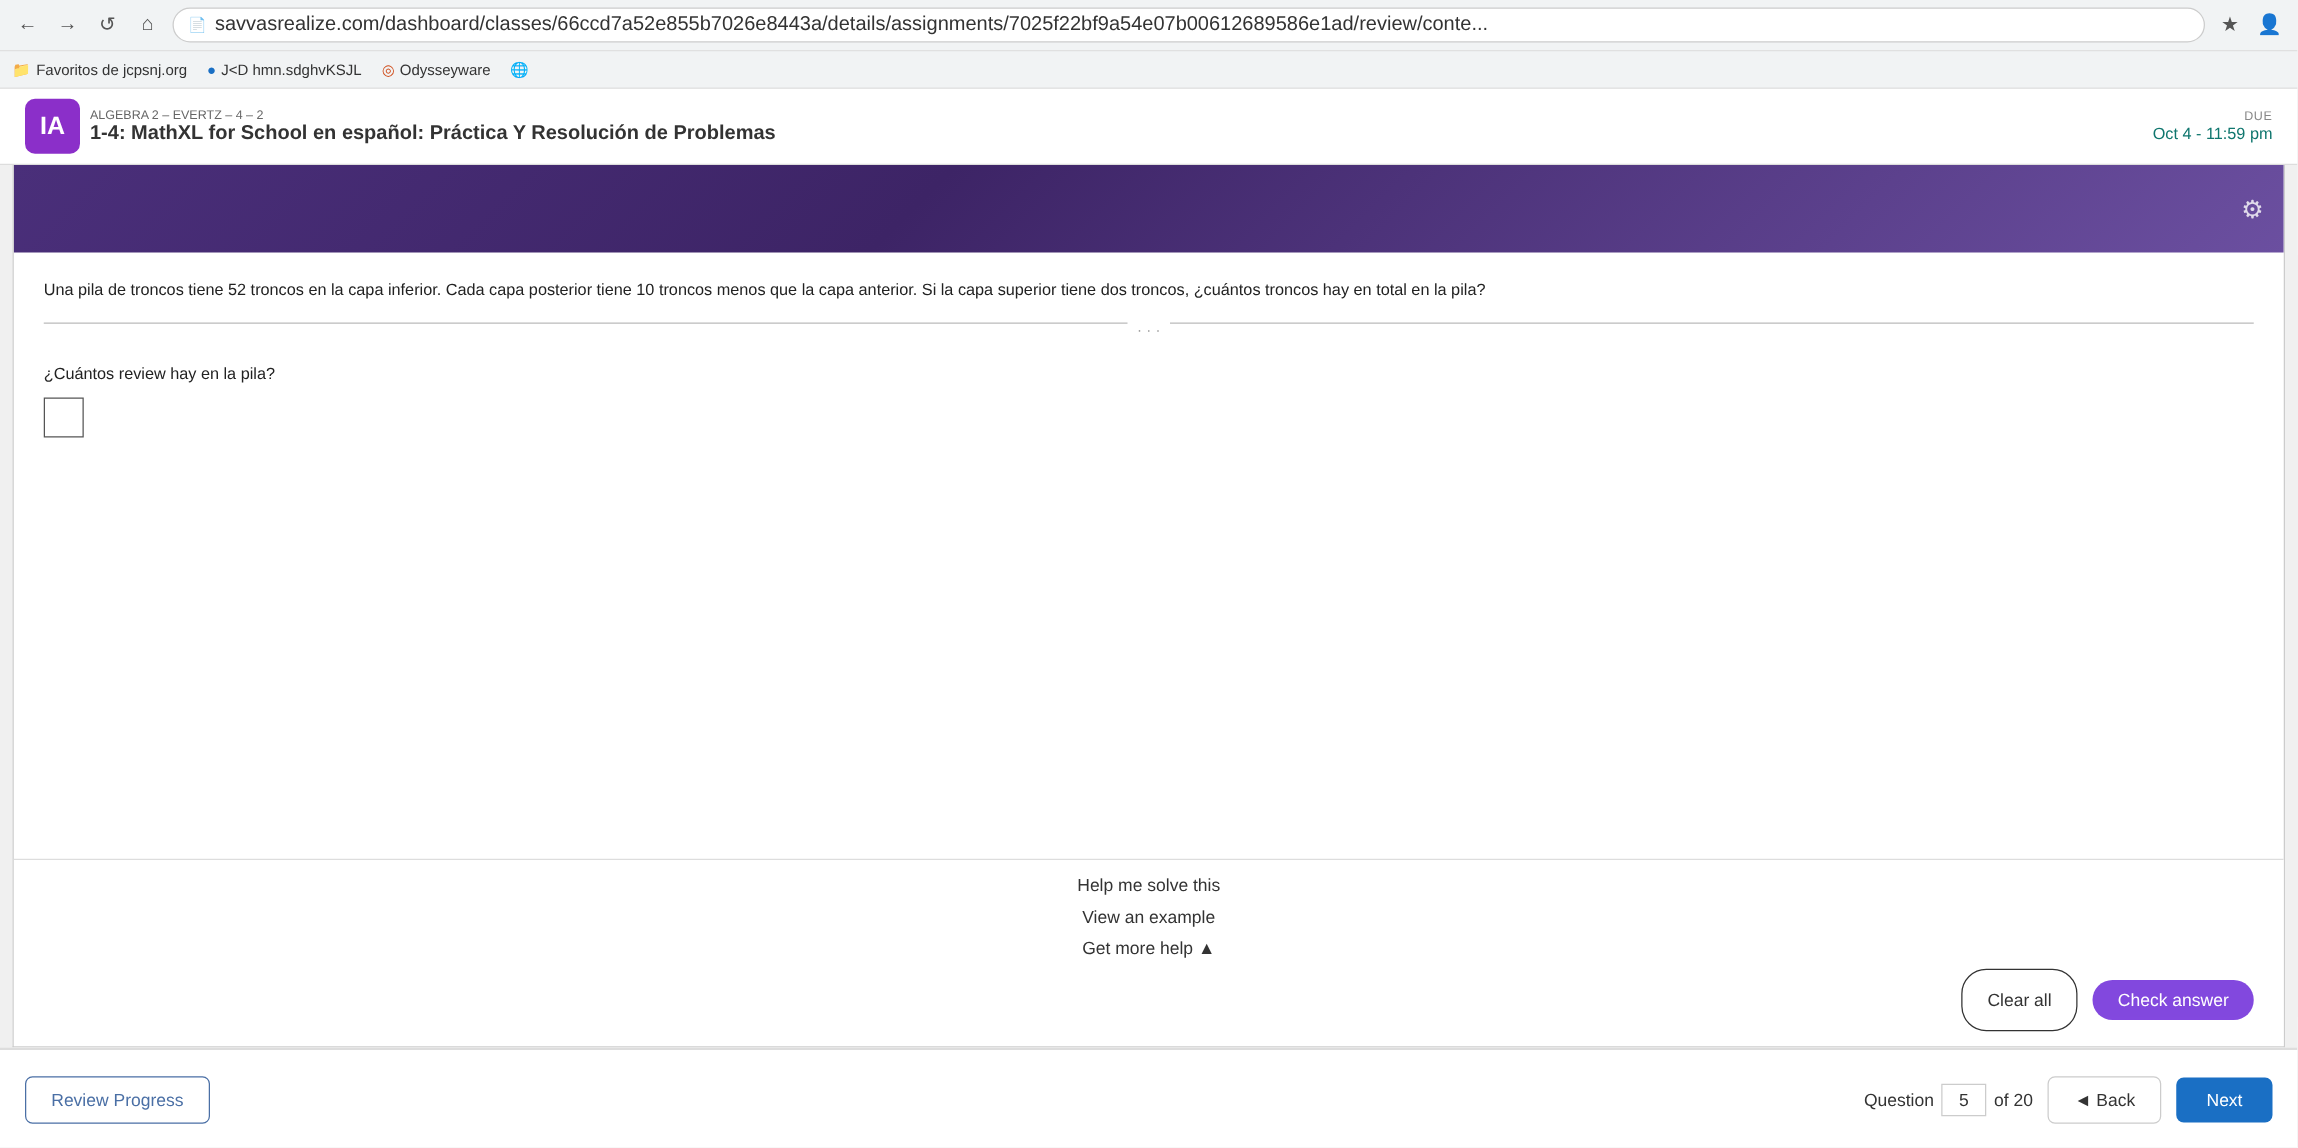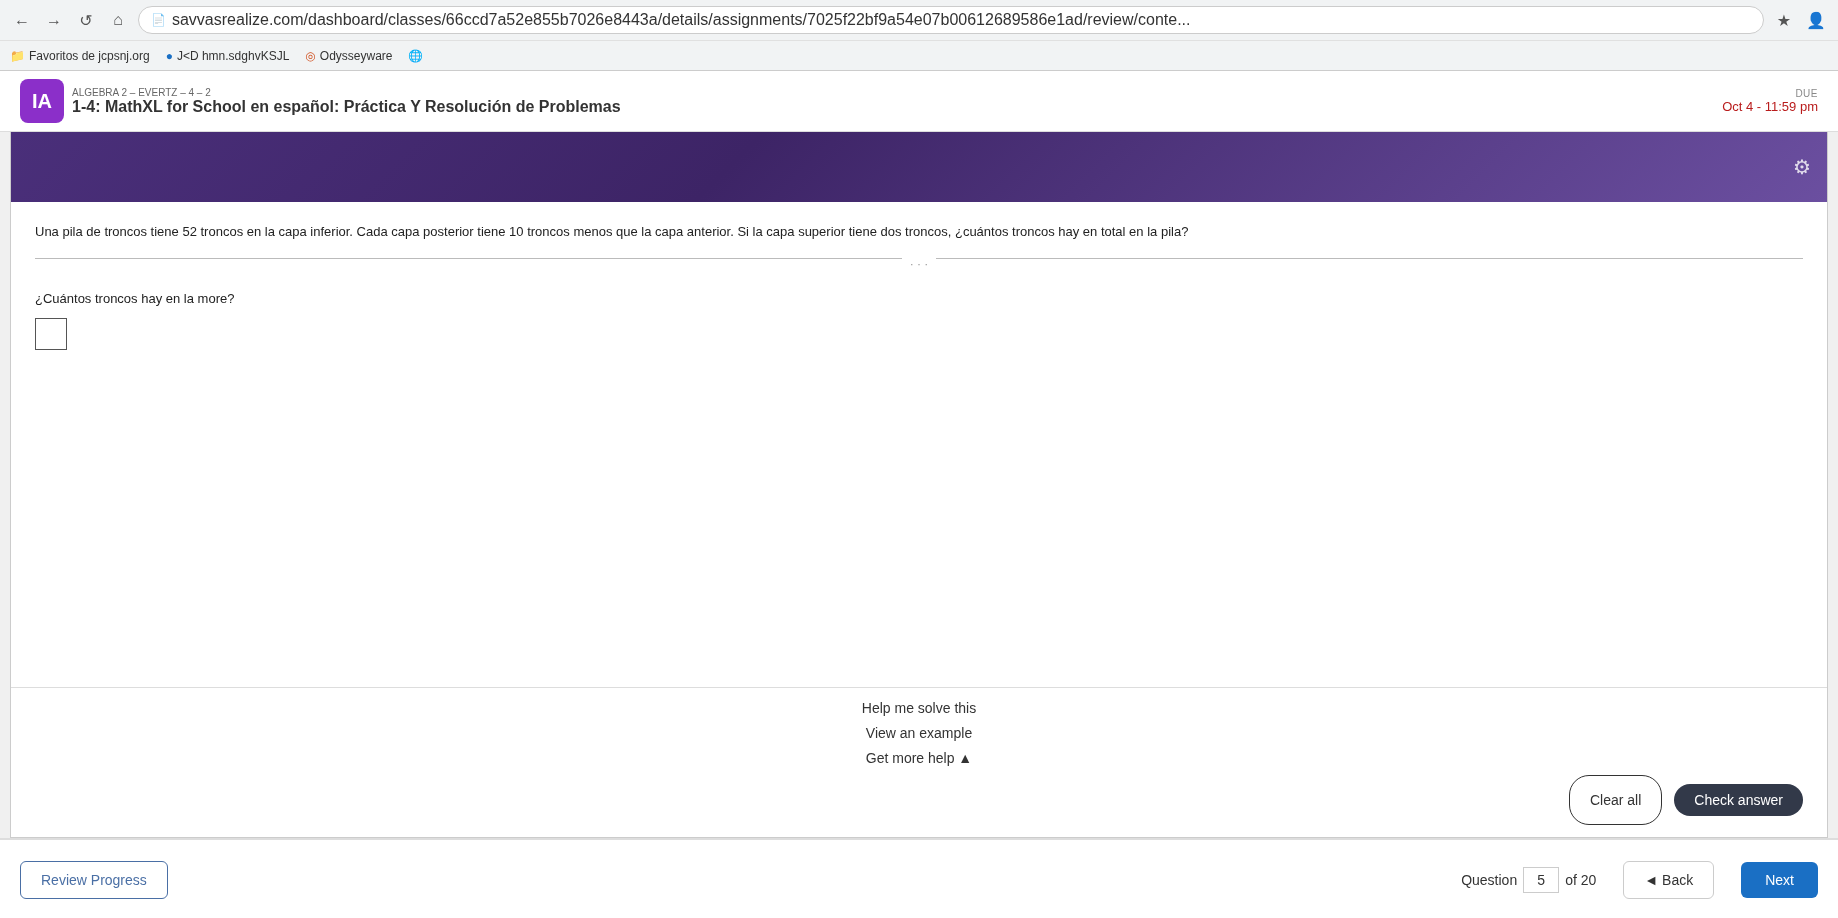--- a/index.html
+++ b/index.html
@@ -120,21 +120,21 @@
       text-align: right;
     }
     .due-label {
       font-size: 10px;
       color: #888;
       text-transform: uppercase;
       letter-spacing: 0.5px;
     }
     .due-date {
       font-size: 13px;
-      color: #b91c1c;
+      color: #0f766e;
       margin-left: 12px;
     }
 
     
     .content-area {
       flex: 1;
       display: flex;
       flex-direction: column;
       overflow: hidden;
       margin: 0 10px;
@@ -217,21 +217,21 @@
     .btn-clear-all {
       border: 1.5px solid #333;
       background: white;
       border-radius: 20px;
       padding: 16px 20px;
       font-size: 14px;
       cursor: pointer;
       color: #333;
     }
     .btn-check-answer {
-      background: #0f172a;
+      background: #6d28d9;
       color: white;
       border: none;
       border-radius: 20px;
       padding: 8px 20px;
       font-size: 14px;
       cursor: pointer;
       opacity: 0.85;
     }
 
     
@@ -250,21 +250,21 @@
       color: #4a6fa5;
       border-radius: 6px;
       padding: 10px 20px;
       font-size: 14px;
       cursor: pointer;
       font-weight: 500;
     }
     .footer-right {
       display: flex;
       align-items: center;
-      gap: 27px;
+      gap: 12px;
     }
     .question-indicator {
       display: flex;
       align-items: center;
       gap: 6px;
       font-size: 14px;
       color: #333;
     }
     .question-number-box {
       border: 1px solid #ccc;
@@ -356,21 +356,21 @@
     </div>
 
     <div class="problem-area">
       <p class="problem-text">Una pila de troncos tiene 52 troncos en la capa inferior. Cada capa posterior tiene 10 troncos menos que la capa anterior. Si la capa superior tiene dos troncos, ¿cuántos troncos hay en total en la pila?</p>
 
       <hr class="divider">
       <div style="position:relative; text-align:center; margin-top:-14px; margin-bottom:10px;">
         <span style="background:white; padding:0 8px; font-size:12px; color:#999;">· · ·</span>
       </div>
 
-      <p class="question-text">¿Cuántos troncos hay en la more?</p>
+      <p class="question-text">¿Cuántos review hay en la pila?</p>
 
       <div class="answer-box"></div>
     </div>
 
     <div class="bottom-toolbar">
       <span class="toolbar-link">Help me solve this</span>
       <span class="toolbar-link">View an example</span>
       <span class="toolbar-link">Get more help ▲</span>
       <div class="toolbar-right">
         <button class="btn-clear-all">Clear all</button>

